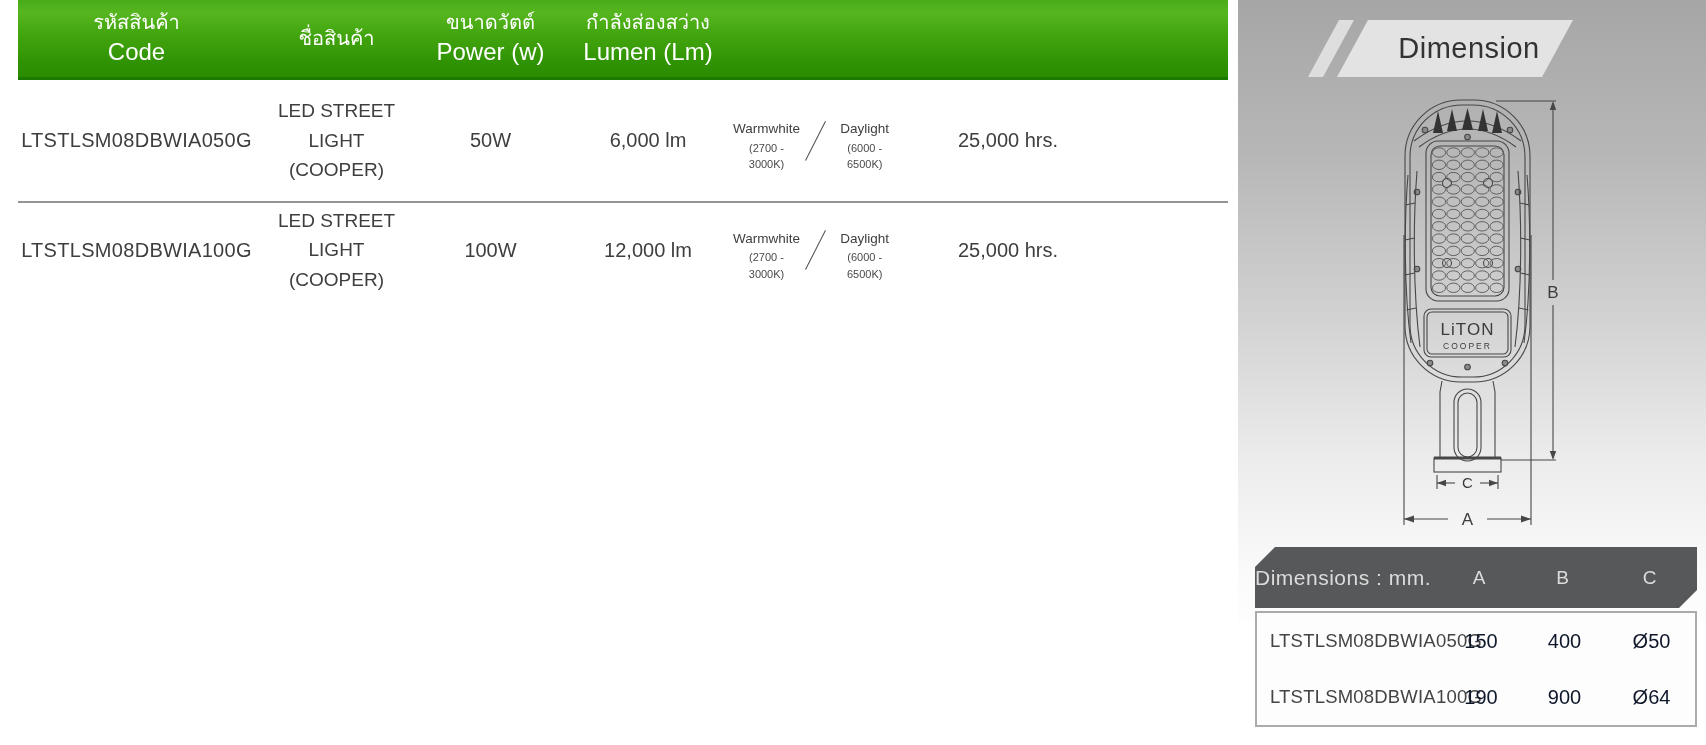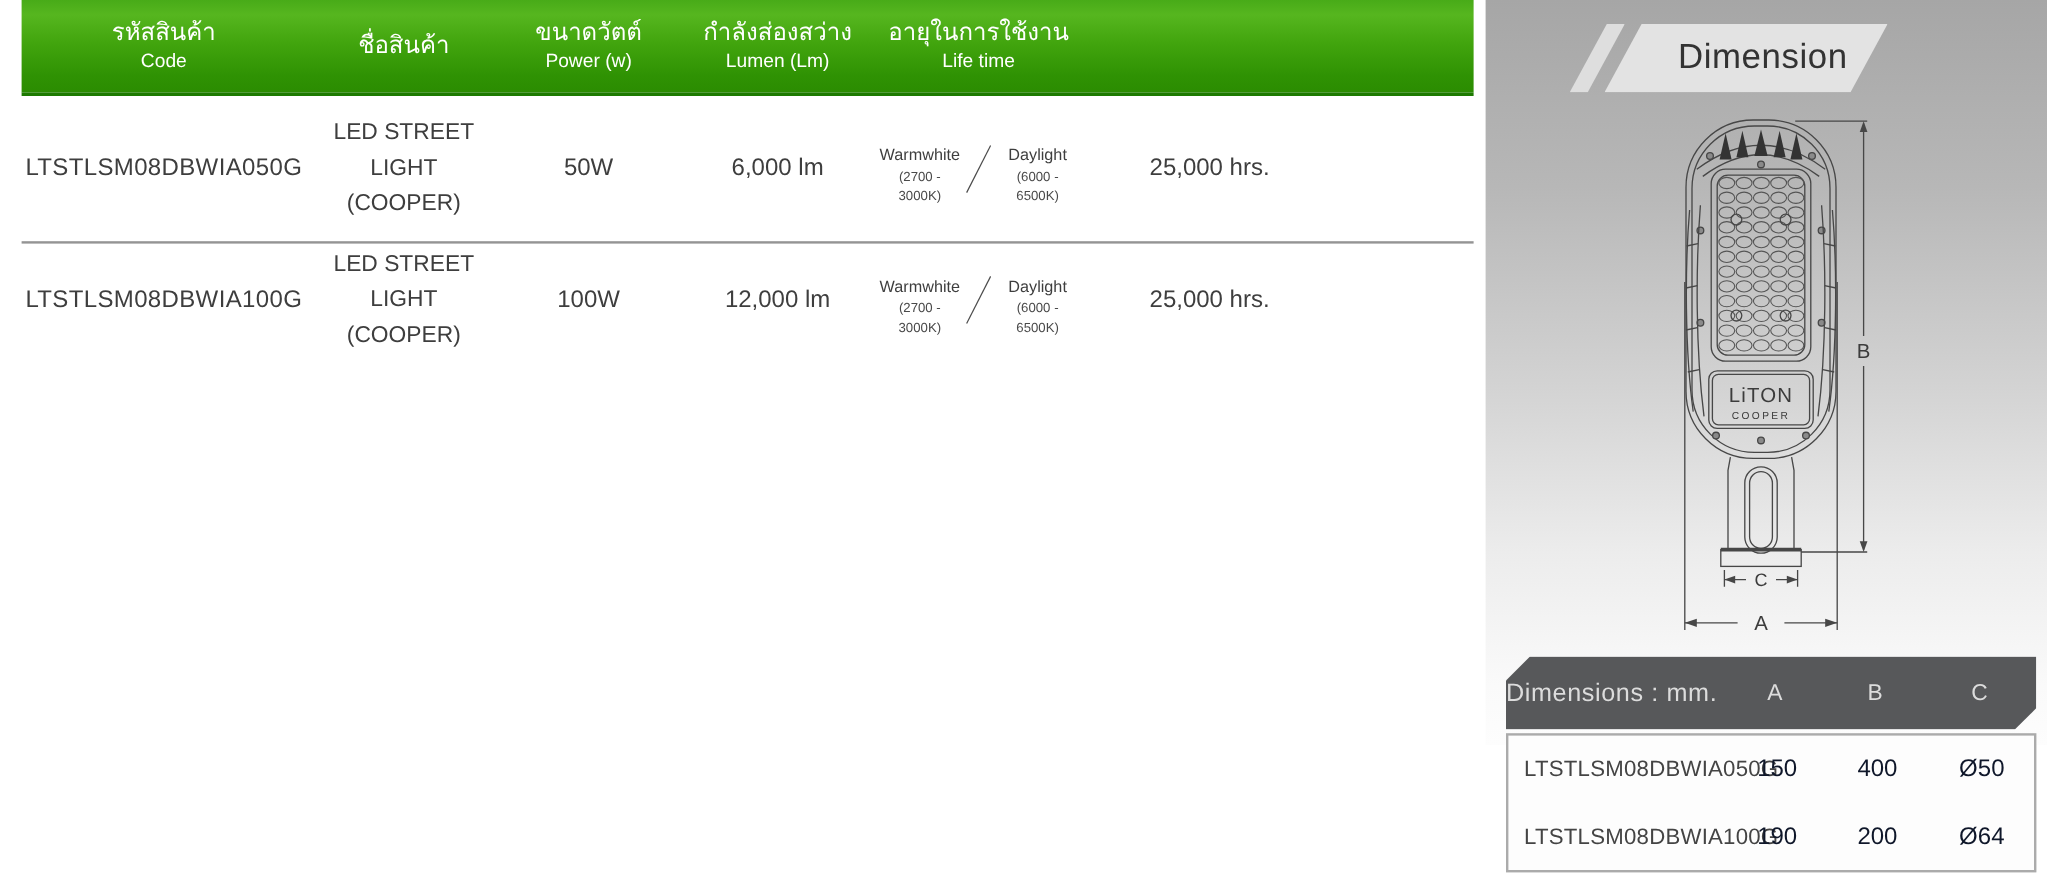--- a/index.html
+++ b/index.html
@@ -11,21 +11,21 @@
   .spec{position:absolute;left:18px;top:0;width:1210px;}
   .grid7{display:grid;grid-template-columns:237px 163px 145px 170px 165px 220px 110px;}
   .spec-head{
     height:77px;
     background:linear-gradient(180deg,#48ab18 0%,#56b61f 16%,#42a50e 46%,#2f9203 82%,#2b8c01 100%);
     border-bottom:3px solid #1d7a01;
     align-items:center;
   }
   .hc{display:flex;flex-direction:column;align-items:center;justify-content:center;line-height:1.35;}
   .h-thai{color:#fff;font-size:20px;font-weight:300;}
-  .h-eng{color:#fff;font-size:16px;font-weight:300;}
+  .h-eng{color:#fff;font-size:24px;font-weight:300;}
   .h-eng:empty{display:none;}
   .spec-row{align-items:center;}
   .row1{height:121px;}
   .row2{height:64px;margin-top:3px;}
   .cell{display:flex;flex-direction:column;align-items:center;justify-content:center;
         font-size:20px;font-weight:300;color:#3e3e3e;text-align:center;}
   .cell.code{font-size:20px;letter-spacing:.3px;}
   .cell.name{line-height:1.55;font-size:19px;}
   .hr{width:1210px;border-top:2px solid #949494;height:0;}
   .color-cell{flex-direction:row;gap:6px;}
@@ -82,24 +82,20 @@
         <span class="h-thai">ชื่อสินค้า</span>
 
       </div>
       <div class="hc">
         <span class="h-thai">ขนาดวัตต์</span>
         <span class="h-eng">Power (w)</span>
       </div>
       <div class="hc">
         <span class="h-thai">กำลังส่องสว่าง</span>
         <span class="h-eng">Lumen (Lm)</span>
-      </div>
-      <div class="hc">
-        <span class="h-thai">อายุในการใช้งาน</span>
-        <span class="h-eng">Life time</span>
       </div>
       <div></div>
     </header>
 
     <div class="spec-row row1 grid7">
       <div class="cell code">LTSTLSM08DBWIA050G</div>
       <div class="cell name">
         <span>LED STREET LIGHT</span>
         <span>(COOPER)</span>
       </div>
@@ -315,19 +311,19 @@
       <div class="dimtab-body">
         <div class="dt-row">
           <span class="dt-code">LTSTLSM08DBWIA050G</span>
           <span class="dt-val">150</span>
           <span class="dt-val">400</span>
           <span class="dt-val">Ø50</span>
         </div>
         <div class="dt-row">
           <span class="dt-code">LTSTLSM08DBWIA100G</span>
           <span class="dt-val">190</span>
-          <span class="dt-val">200</span>
+          <span class="dt-val">900</span>
           <span class="dt-val">Ø64</span>
         </div>
       </div>
     </div>
   </aside>
 </div>
 
 </body></html>

